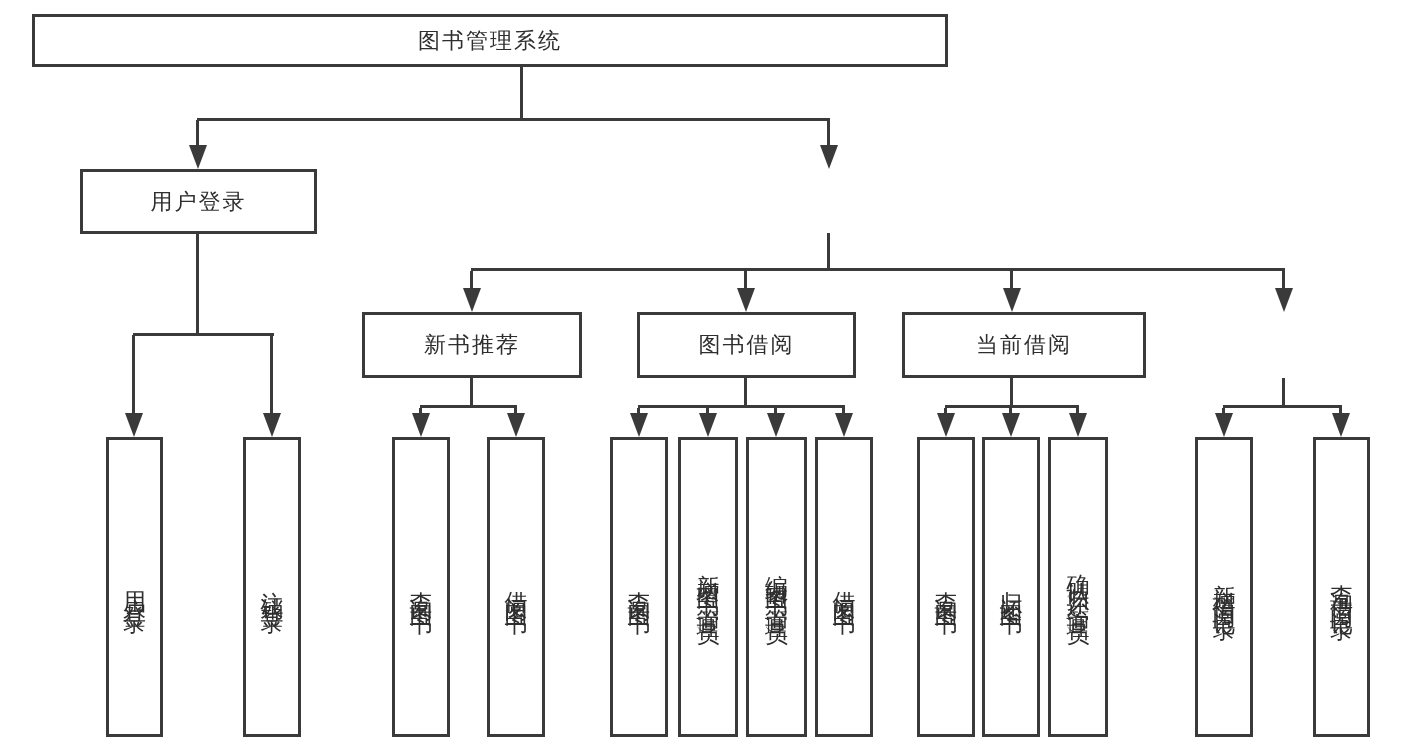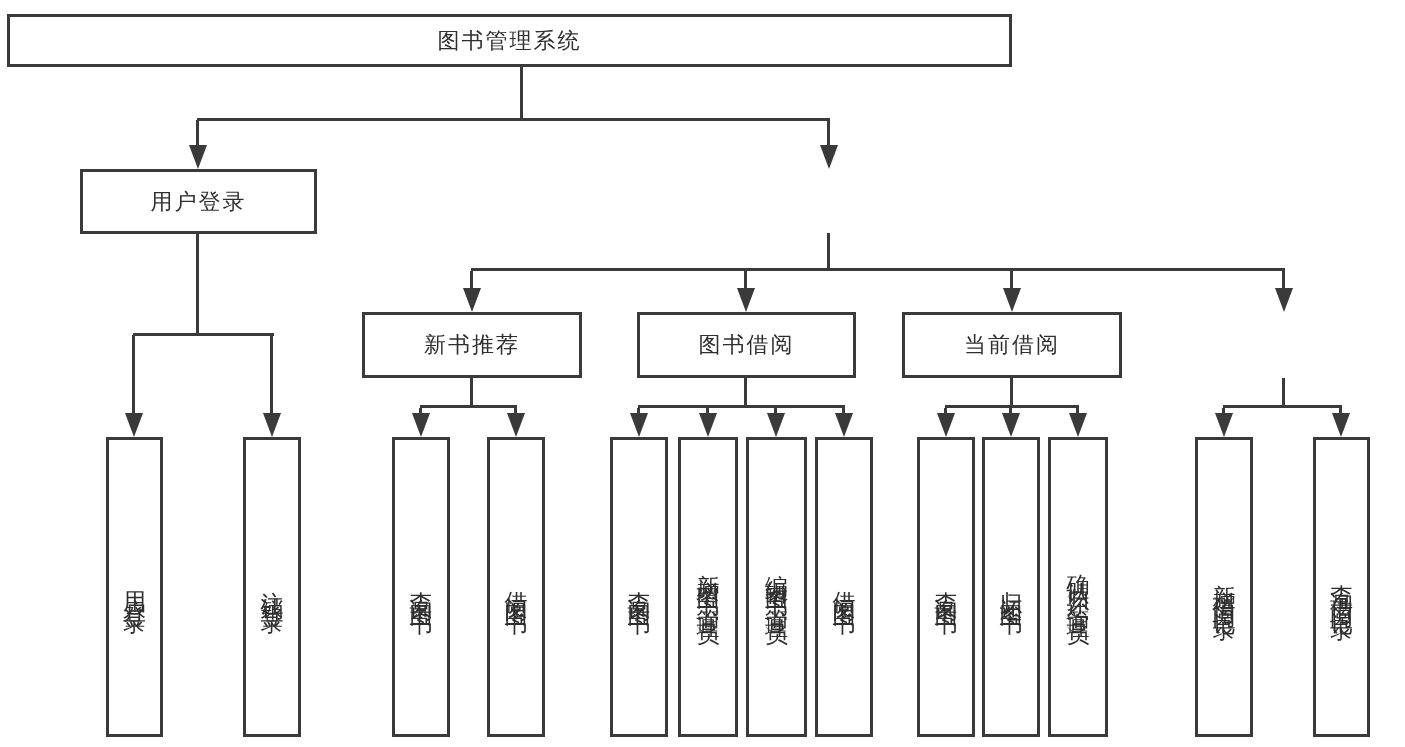--- a/index.html
+++ b/index.html
@@ -26,35 +26,35 @@
     border-left:9px solid transparent;border-right:9px solid transparent;
     border-top:24px solid #3a3a3a;
   }
   .watermark{position:absolute;font-size:17px;color:#b3b3b3;letter-spacing:1px;white-space:nowrap;}
 </style>
 </head>
 <body>
 
 <div class="canvas">
 
-  <div class="box h" style="left:7px;top:14px;width:1005px;height:53px">
+  <div class="box h" style="left:32px;top:14px;width:916px;height:53px">
     <span>图书管理系统</span>
   </div>
 
   <div class="box h" style="left:80px;top:169px;width:237px;height:65px">
     <span>用户登录</span>
   </div>
 
   <div class="box h" style="left:637px;top:312px;width:219px;height:66px">
     <span>图书借阅</span>
   </div>
   <div class="box h" style="left:362px;top:312px;width:220px;height:66px">
     <span>新书推荐</span>
   </div>
-  <div class="box h" style="left:902px;top:312px;width:220px;height:66px">
+  <div class="box h" style="left:902px;top:312px;width:244px;height:66px">
     <span>当前借阅</span>
   </div>
 
   <div class="box v" style="left:106px;top:437px;width:57px;height:300px">
     <span class="vtext">用户登录</span>
   </div>
   <div class="box v" style="left:243px;top:437px;width:58px;height:300px">
     <span class="vtext">注销登录</span>
   </div>
 

